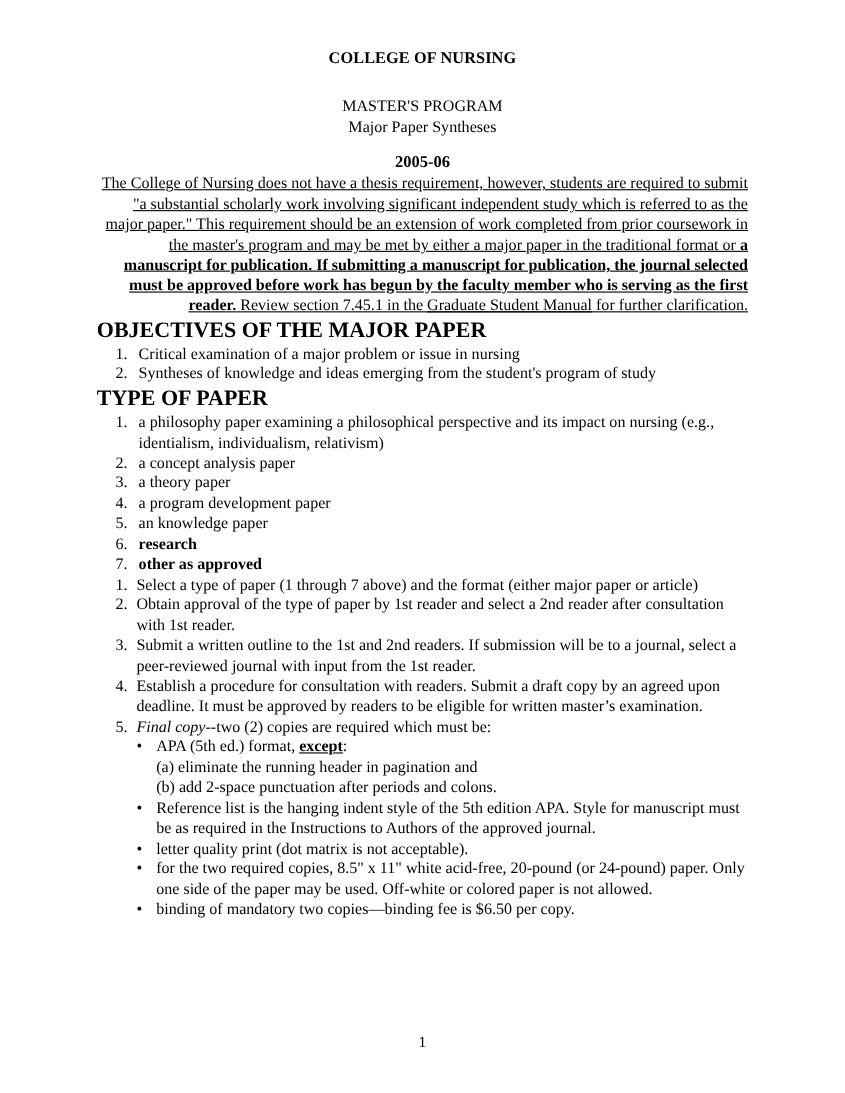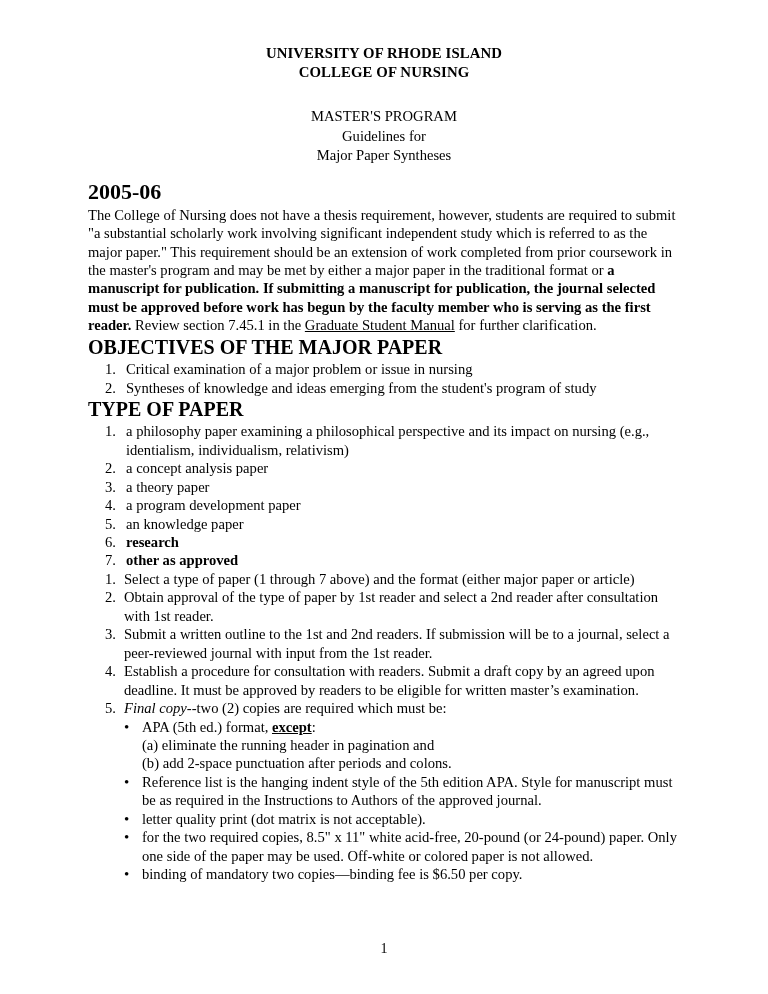--- a/index.html
+++ b/index.html
@@ -32,30 +32,31 @@
     line-height: 1.30;
     letter-spacing: 0.1px;
   }
   .subtitle-block {
     text-align: center;
     margin-top: 25px;
     line-height: 1.31;
     font-size: 14.6px;
   }
   .year {
-    text-align: left;
+    text-align: center;
     font-weight: bold;
-    font-size: 22px;
+    font-size: 15px;
     margin-top: 13px;
   }
 
   
   p.body {
     margin: 0;
-    text-align: left;
+    text-align: right;
+    text-decoration: underline;
   }
   .intro { margin-top: 18px; }
   .u { text-decoration: underline; }
   .b { font-weight: bold; }
   .i { font-style: italic; }
   .bu { font-weight: bold; text-decoration: underline; }
 
   h2.section {
     font-weight: bold;
     font-size: 20px;
@@ -111,27 +112,25 @@
     text-align: center;
     font-size: 14px;
   }
 </style>
 </head>
 <body>
 
 <div class="page">
 
   <div class="title-block">
-    <div class="title-line">UNIVERSITY OF RHODE ISLAND</div>
     <div class="title-line">COLLEGE OF NURSING</div>
   </div>
 
   <div class="subtitle-block">
     <div>MASTER'S PROGRAM</div>
-    <div>Guidelines for</div>
     <div>Major Paper Syntheses</div>
   </div>
 
   <div class="year">2005-06</div>
 
   <p class="body intro"><span>The College of Nursing does not have a thesis requirement, however, students are required to submit "a substantial scholarly work involving significant independent study which is referred to as the major paper."  This requirement should be an extension of work completed from prior coursework in the master's program and may be met by either a major paper in the traditional format or </span><span class="b">a manuscript for publication. If submitting a manuscript for publication, the journal selected must be approved before work has begun by the faculty member who is serving as the first reader.</span><span>  Review section 7.45.1 in the </span><span class="u">Graduate Student Manual</span><span> for further clarification.</span></p>
 
   <h2 class="section gap-before">OBJECTIVES OF THE MAJOR PAPER</h2>
   <div class="numlist list-a">
     <div class="numrow">

